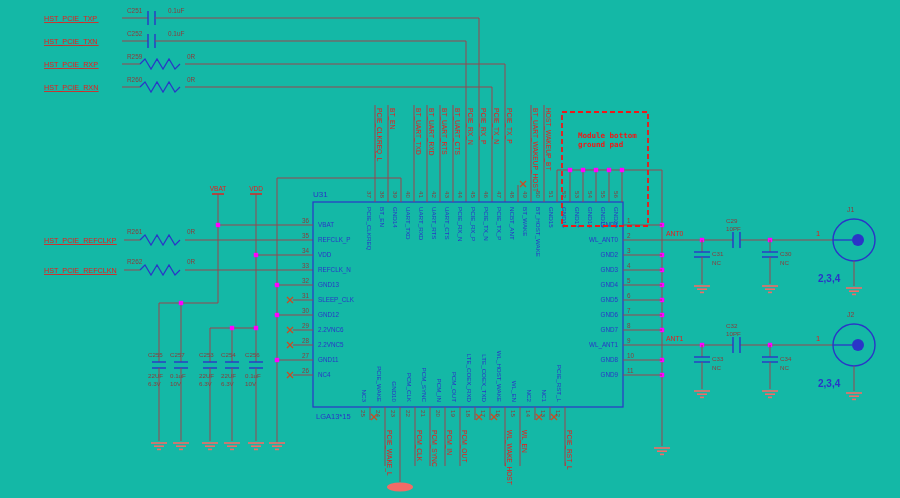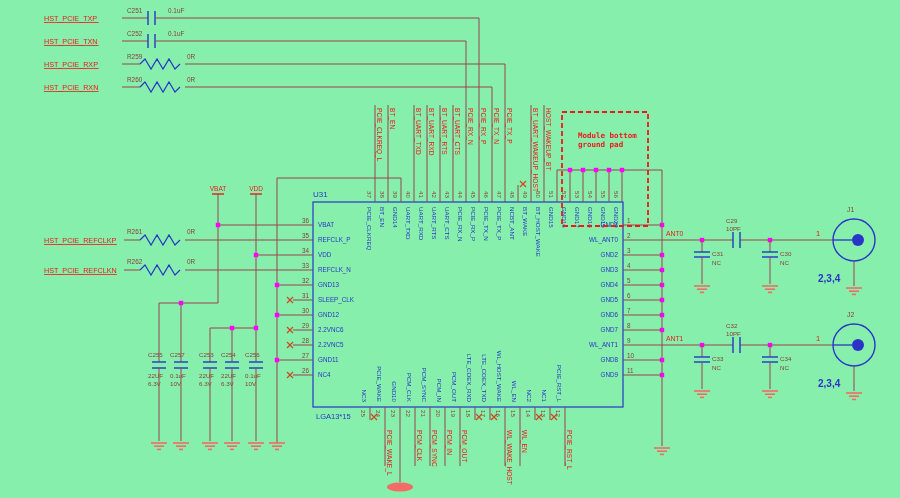--- a/index.html
+++ b/index.html
@@ -1,16 +1,16 @@
 <!DOCTYPE html>
 <html><head>
 <meta charset="utf-8">
 <style>
   html,body{margin:0;padding:0;background:#ffffff;}
-  #stage{position:relative;width:900px;height:498px;background:#86efac;overflow:hidden;text-decoration:underline;}
+  #stage{position:relative;width:900px;height:498px;background:#14b8a6;overflow:hidden;text-decoration:underline;}
   svg text{font-family:"Liberation Sans",sans-serif;}
   svg text.mono{font-family:"DejaVu Sans Mono",monospace;}
 </style>
 </head>
 <body>
 
 <div id="stage">
   <svg id="schem" width="900" height="498" viewBox="0 0 900 498" xmlns="http://www.w3.org/2000/svg">
       <text x="44" y="20.5" font-size="7.2" fill="#f01818" text-anchor="start">HST_PCIE_TXP</text>
       <line x1="44" y1="22.5" x2="98.6" y2="22.5" stroke="#f01818" stroke-width="0.8"></line>

